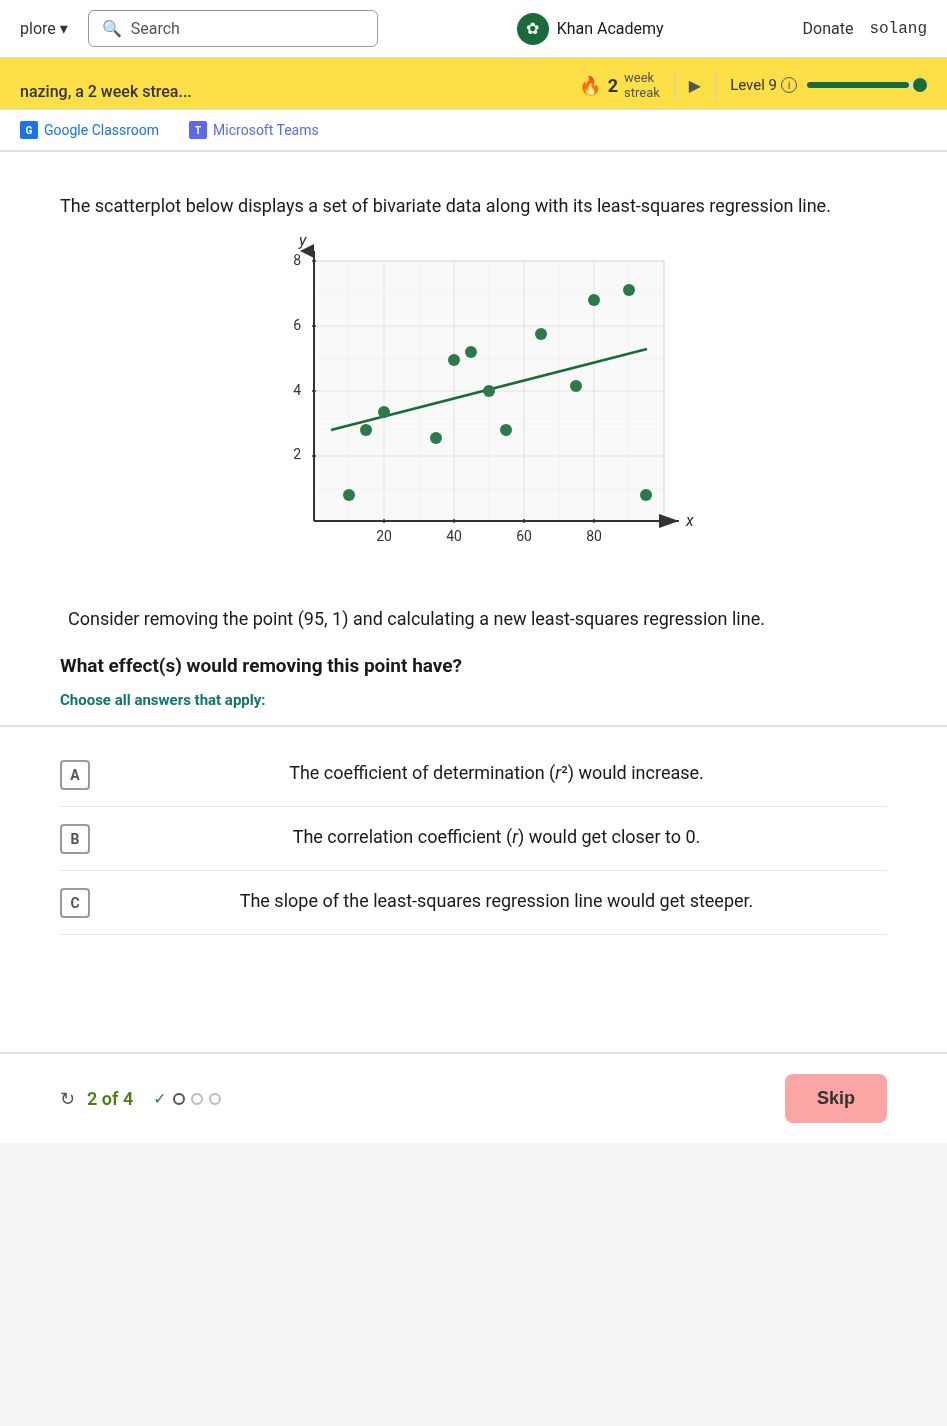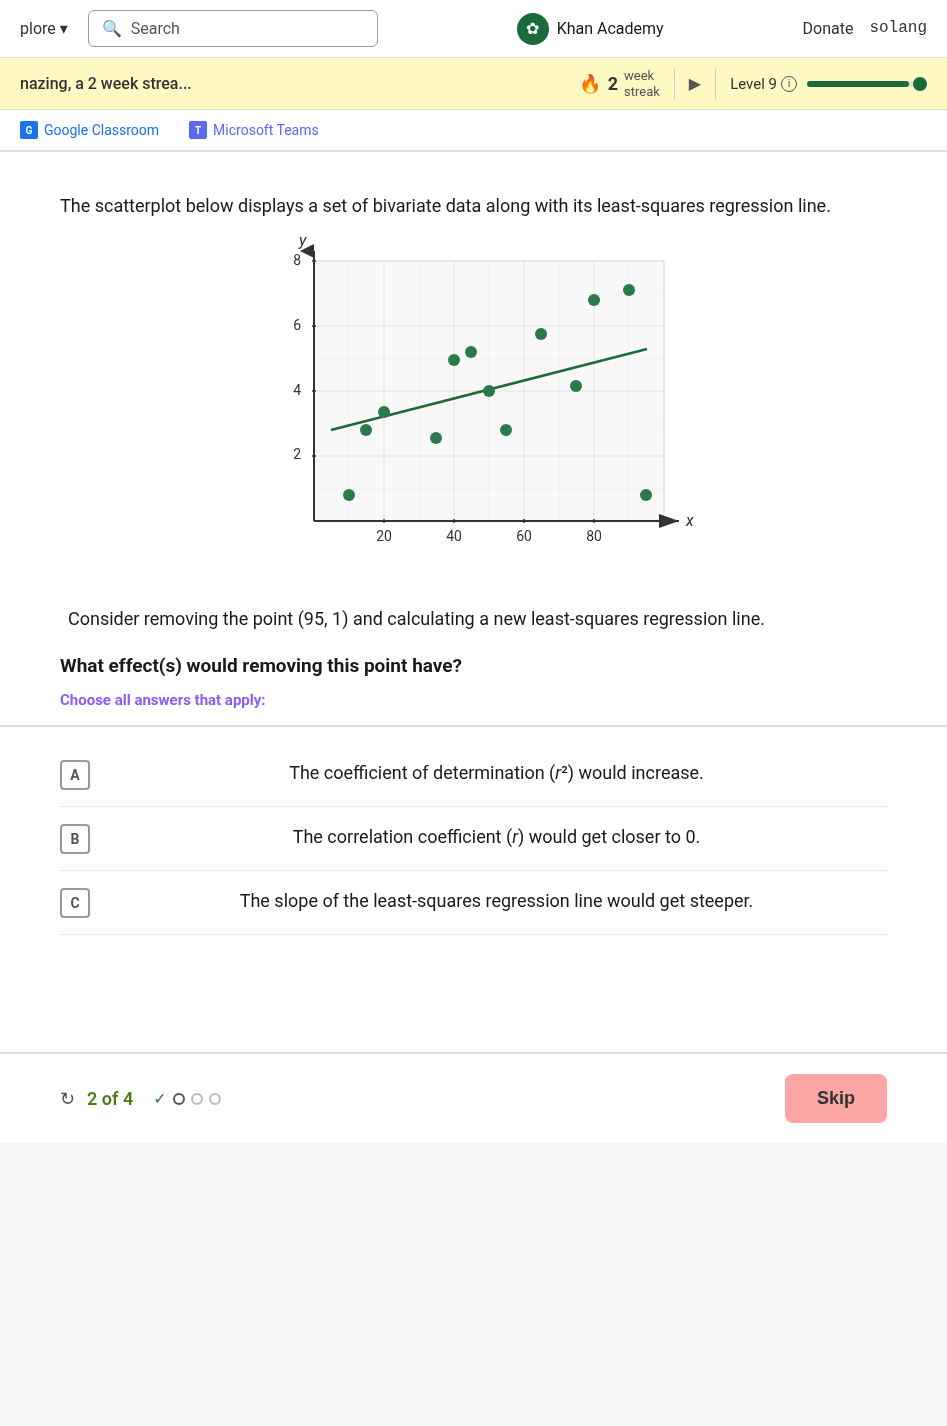--- a/index.html
+++ b/index.html
@@ -58,32 +58,33 @@
       color: white;
       font-size: 16px;
     }
     .khan-logo-text {
       font-size: 16px;
       font-weight: 400;
       color: #1a1a1a;
     }
     .nav-right {
       display: flex;
+      align-items: center;
       gap: 16px;
       font-size: 16px;
       color: #333;
     }
 
     
     .secondary-nav {
-      background: #fef9c3;
+      background: #fde047;
       border-bottom: 1px solid #ddd;
       padding: 8px 20px;
       display: flex;
-      align-items: center;
+      align-items: flex-end;
       gap: 28px;
       height: 52px;
     }
     .course-title {
       font-size: 16px;
       color: #333;
       font-weight: 500;
     }
     .streak-area {
       display: flex;
@@ -232,21 +233,21 @@
     }
     .question-bold {
       font-size: 19px;
       font-weight: 700;
       color: #1a1a1a;
       margin-bottom: 14px;
     }
     .choose-label {
       font-size: 15px;
       font-weight: 700;
-      color: #8b5cf6;
+      color: #0f766e;
       margin-bottom: 16px;
     }
 
     
     .full-divider {
       border: none;
       border-top: 2px solid #e0e0e0;
       margin: 16px -60px;
     }
 

